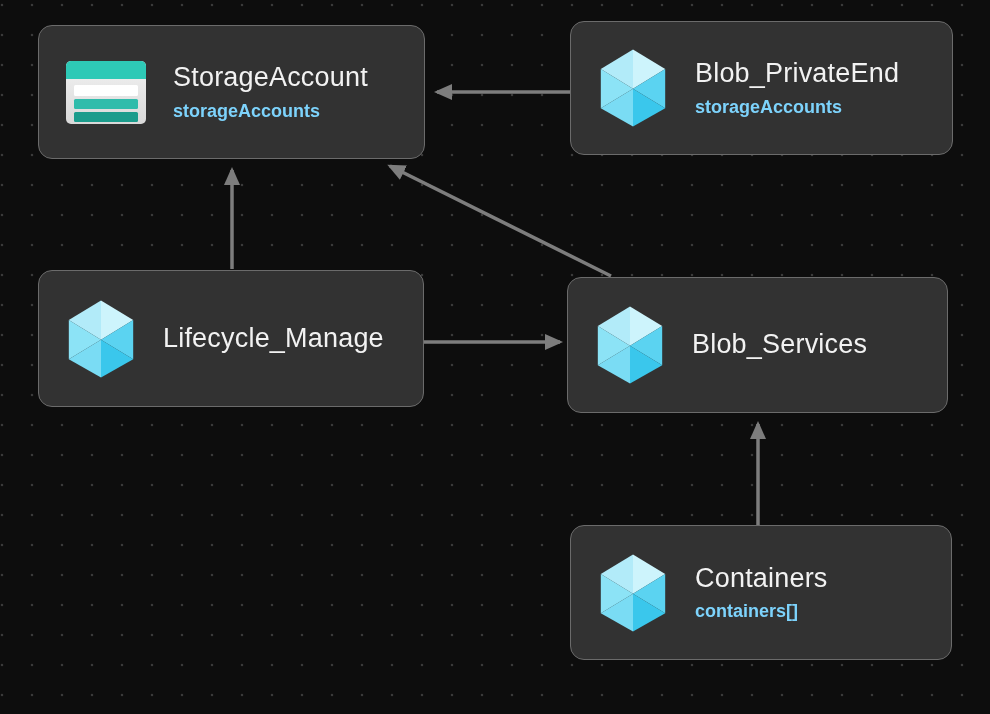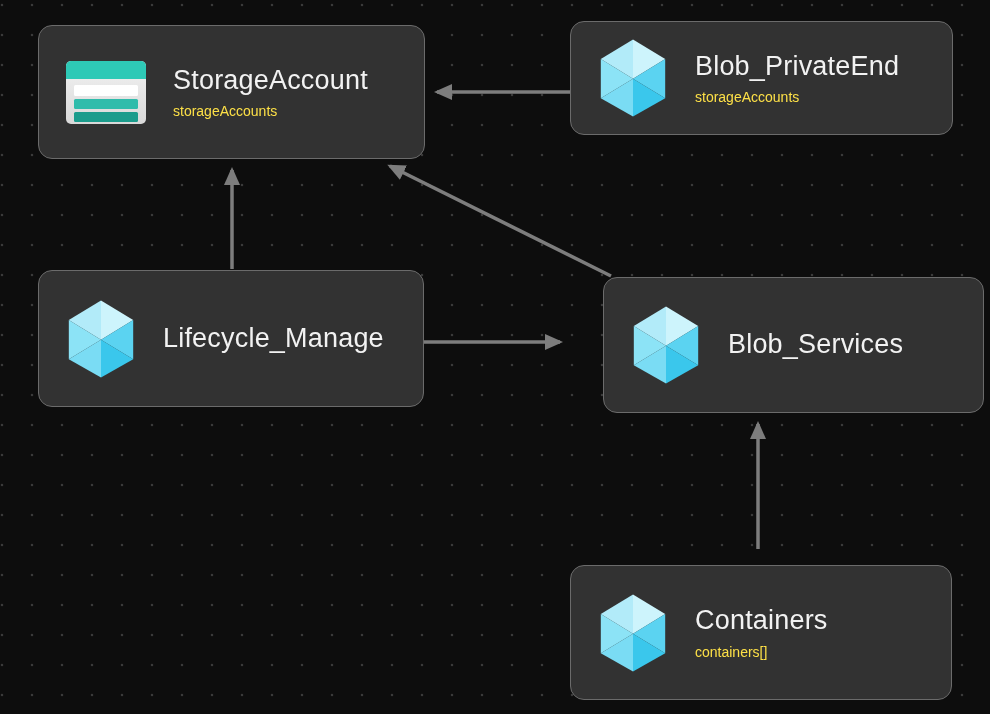--- a/index.html
+++ b/index.html
@@ -22,36 +22,37 @@
     box-sizing:border-box;
     background:#323232;
     border:1.5px solid #6b6b6b;
     border-radius:14px;
     display:flex;
     align-items:center;
     padding-left:27px;
     cursor:pointer;
   }
   #node-storage-account {left:38px; top:25px;  width:387px;height:134px;}
-  #node-blob-private-end{left:570px;top:21px;  width:383px;height:114px;}
+  #node-blob-private-end{left:570px;top:21px;  width:383px;height:134px;}
   #node-lifecycle-manage{left:38px; top:270px; width:386px;height:137px;}
-  #node-blob-services   {left:567px;top:277px; width:381px;height:136px;margin-left:36px;}
-  #node-containers      {left:570px;top:565px; width:382px;height:135px;}
+  #node-blob-services   {left:567px;top:277px; width:381px;height:136px;}
+  #node-containers      {left:570px;top:525px; width:382px;height:135px;}
   .icon-wrap{flex:0 0 auto;display:flex;align-items:center;justify-content:center;margin-right:27px;}
   .labels{display:flex;flex-direction:column;}
   .title{
     color:#f2f2f2;
     font-size:27px;
     line-height:1.15;
     letter-spacing:.2px;
   }
   .subtitle{
-    color:#fde047;
-    font-size:14px;
+    color:#7dd3fc;
+    font-size:18px;
     margin-top:7px;
+    font-weight:bold;
   }
 </style>
 </head>
 <body>
 
 <div class="canvas">
 
   <svg class="edges" viewBox="0 0 990 714">
     <defs>
       <marker id="ah" markerWidth="22" markerHeight="18" refX="15" refY="8" orient="auto" markerUnits="userSpaceOnUse">

